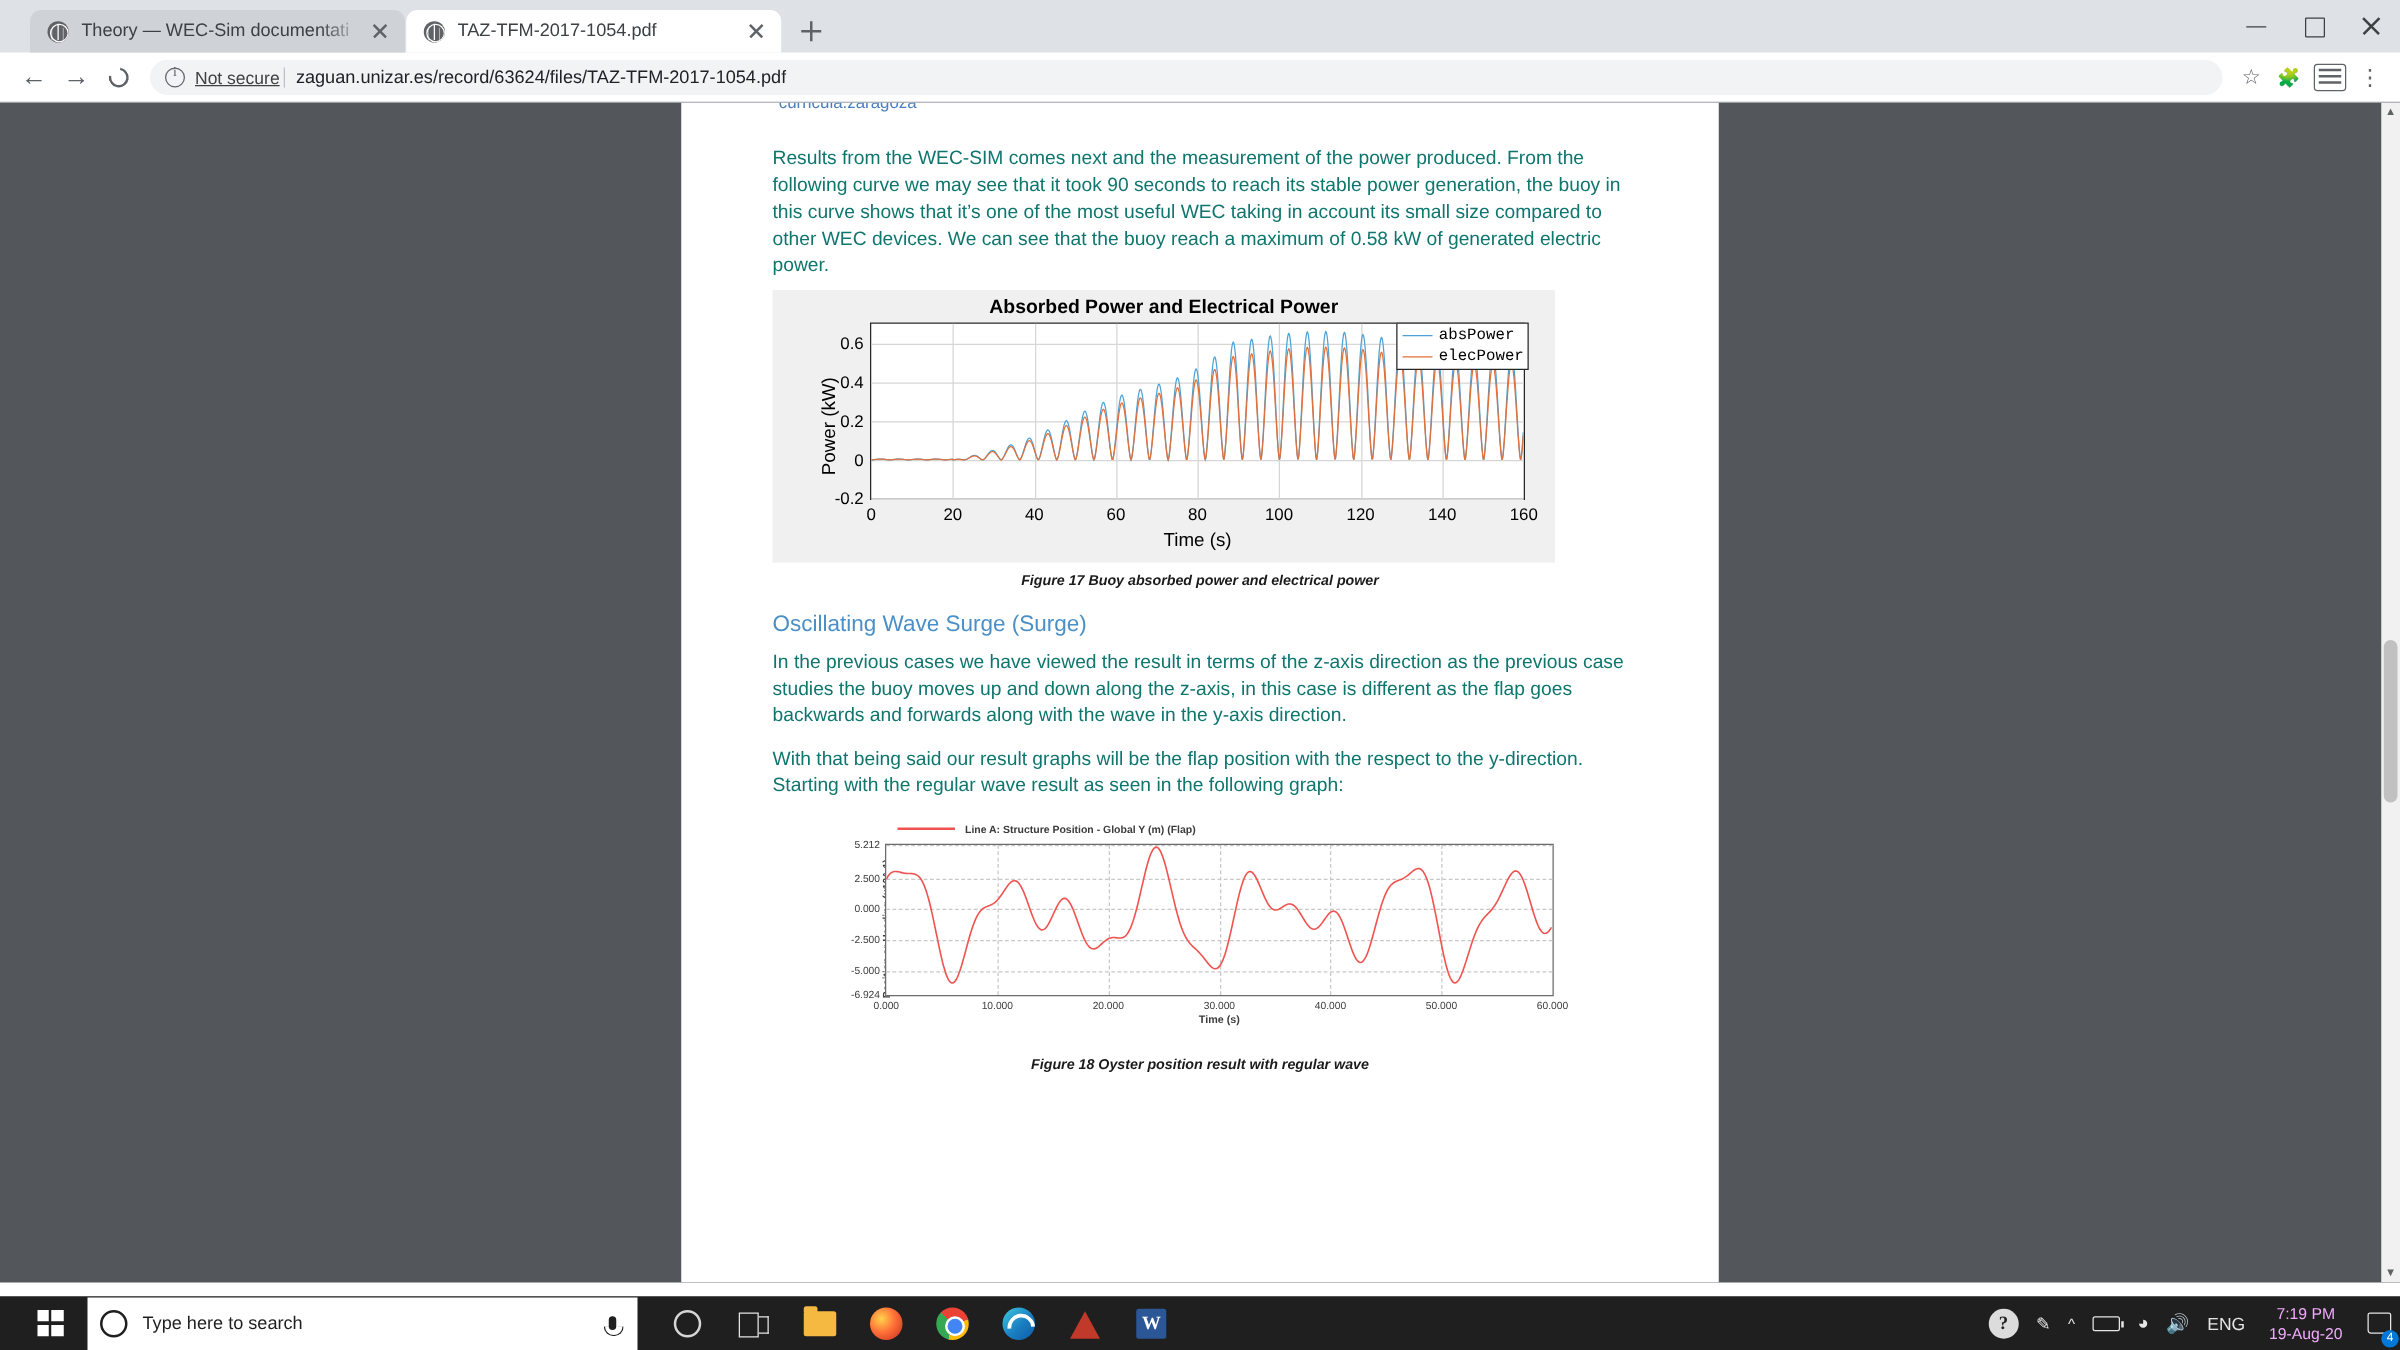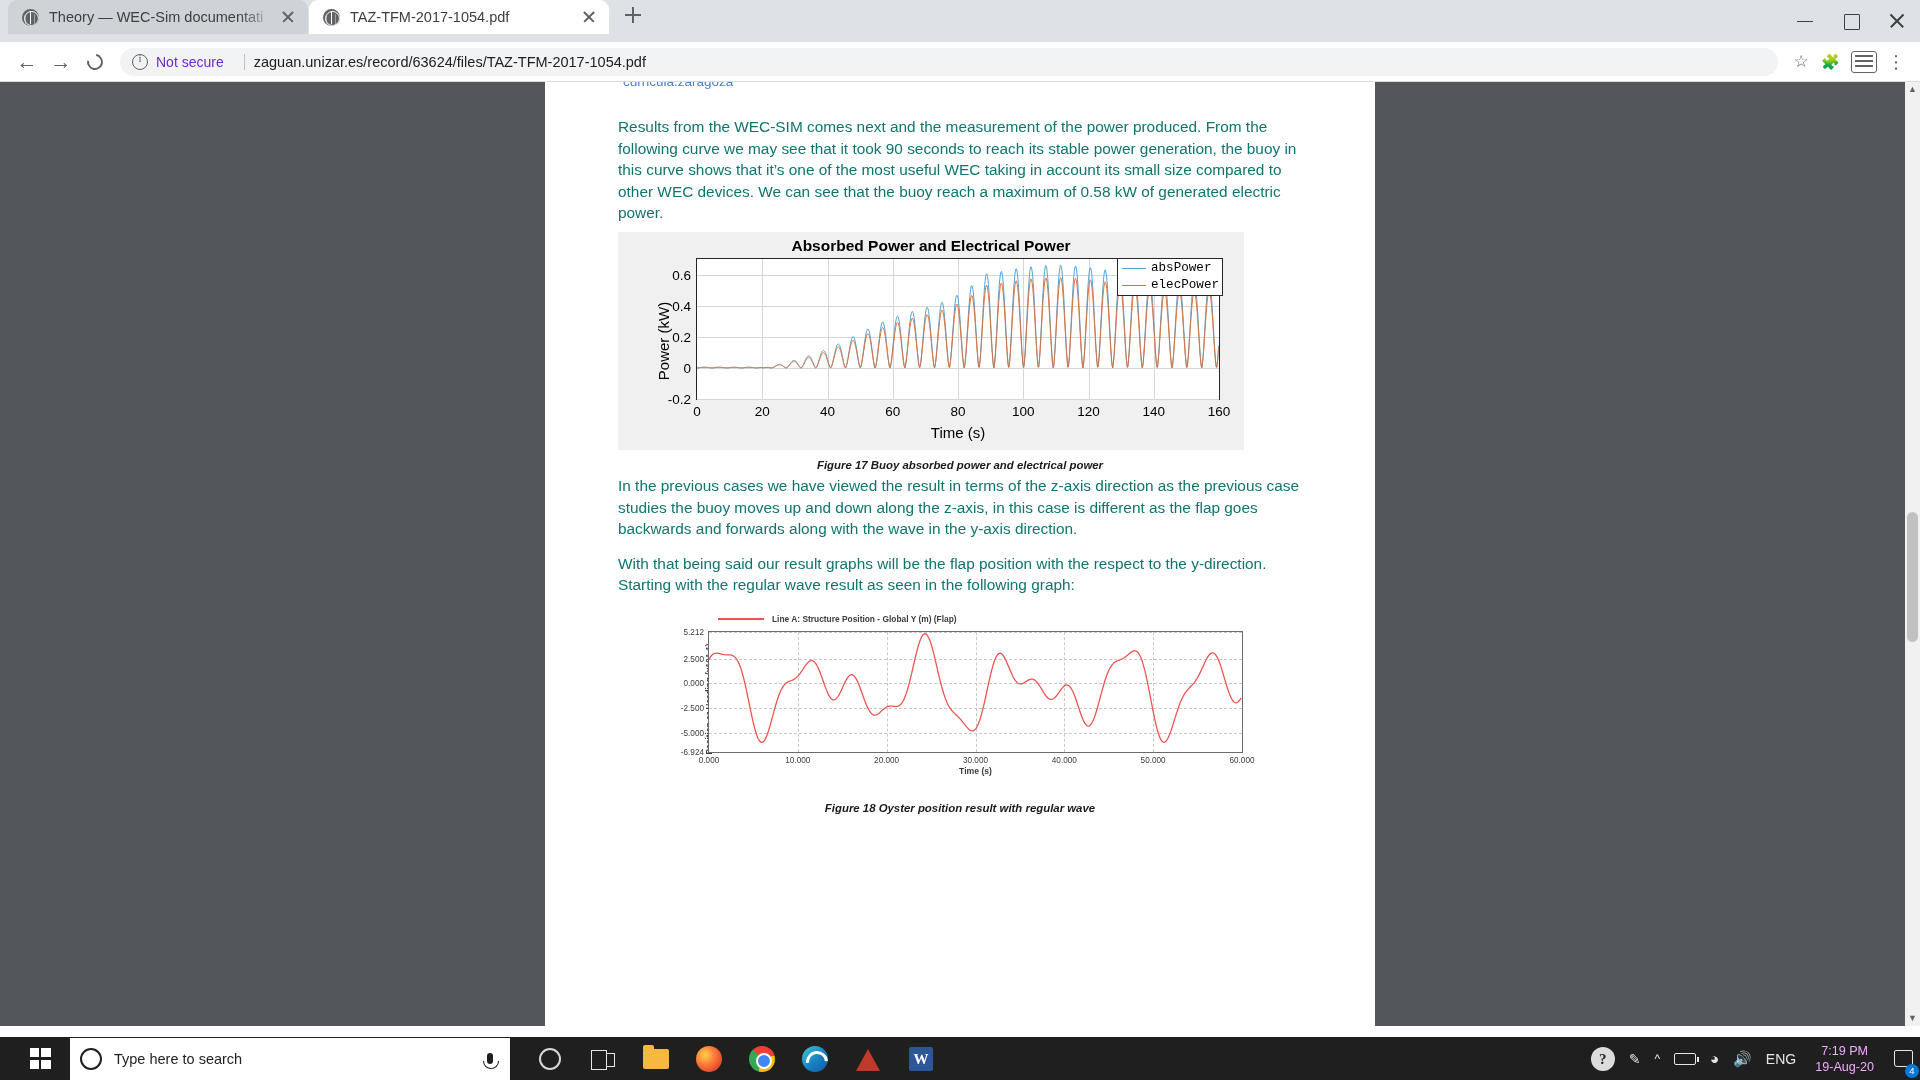--- a/index.html
+++ b/index.html
@@ -4,22 +4,22 @@
 <style>
   * { box-sizing: border-box; margin: 0; padding: 0; }
   html, body { width: 1920px; height: 1080px; overflow: hidden; }
   body { font-family: "Liberation Sans", sans-serif; background: #fff; }
 
   
   .chrome-window { width: 1920px; height: 1026px; display: flex; flex-direction: column; }
 
   
   .tabstrip {
-    height: 42px; background: #dee1e6; display: flex; align-items: flex-start;
-    position: relative; padding-left: 8px;
+    height: 42px; background: #dee1e6; display: flex; align-items: flex-end;
+    position: relative; padding-left: 24px;
   }
   .tab {
     height: 34px; width: 300px; display: flex; align-items: center;
     border-radius: 9px 9px 0 0; padding: 0 10px 0 14px; position: relative;
     background: #cfd3d8; margin-right: 1px;
   }
   .tab.active { background: #ffffff; }
   .tab-favicon {
     width: 17px; height: 17px; border-radius: 50%; flex: 0 0 17px;
     background: #5f6368; margin-right: 10px; position: relative; overflow: hidden;
@@ -88,21 +88,21 @@
     display: flex; align-items: center; padding: 0 12px; font-size: 14.5px; color: #202124;
   }
   .info-icon {
     width: 16px; height: 16px; border: 1.4px solid #5f6368; border-radius: 50%;
     flex: 0 0 16px; margin-right: 8px; position: relative;
   }
   .info-icon::before {
     content: "i"; position: absolute; left: 0; right: 0; top: -2.5px; text-align: center;
     font-size: 11px; font-family: "Liberation Serif", serif; color: #5f6368;
   }
-  .notsecure { color: #6d28d9; font-size: 14px; margin-right: 20px; }
+  .notsecure { color: #404040; font-size: 14px; margin-right: 3px; text-decoration: underline; }
   .omnisep { width: 1px; height: 16px; background: #bdc1c6; margin-right: 9px; }
   .url { color: #202124; font-size: 14.5px; white-space: nowrap; overflow: hidden; }
   .star { width: 30px; flex: 0 0 30px; text-align: center; font-size: 17px; color: #5f6368; }
   .puzzle { width: 30px; flex: 0 0 30px; text-align: center; font-size: 15px; color: #5f6368; }
   .profile {
     width: 26px; height: 22px; flex: 0 0 26px; margin: 0 5px; border: 1.5px solid #5f6368;
     border-radius: 3px; position: relative;
   }
   .profile::before {
     content: ""; position: absolute; left: 3px; top: 3px; right: 3px; height: 2px;
@@ -476,20 +476,21 @@
               <span class="f17-legline" id="f17-lc1" style="background: rgb(226, 112, 58);"></span>
               <span class="f17-legtext">elecPower</span>
             </div>
           </div>
 
           <div class="f17-xlabel">Time (s)</div>
         </div>
 
         <div class="figcaption">Figure 17 Buoy absorbed power and electrical power</div>
 
+        <h2 class="section">Oscillating Wave Surge (Surge)</h2>
 
         <p class="body para-2">In the previous cases we have viewed the result in terms of the z-axis direction as the previous case studies the buoy moves up and down along the z-axis, in this case is different as the flap goes backwards and forwards along with the wave in the y-axis direction.</p>
         <p class="body para-3">With that being said our result graphs will be the flap position with the respect to the y-direction. Starting with the regular wave result as seen in the following graph:</p>
 
         <div class="fig18">
           <div class="f18-legend">
             <span class="f18-legline"></span>
             <span class="f18-legtext">Line A: Structure Position - Global Y (m) (Flap)</span>
           </div>
 

